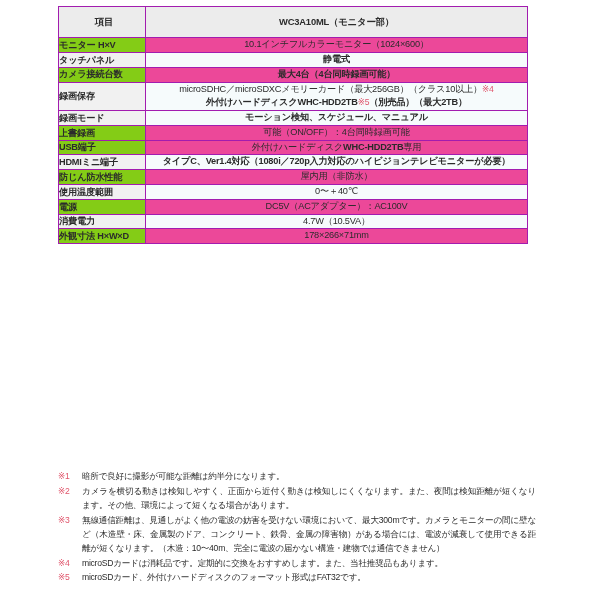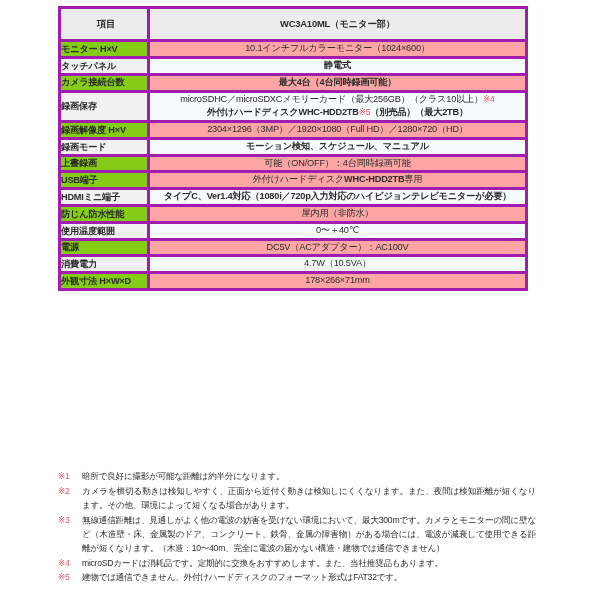--- a/index.html
+++ b/index.html
@@ -22,21 +22,21 @@
   }
   .spec-table {
     position: absolute;
     left: 58px;
     top: 6px;
     width: 470px;
     border-collapse: collapse;
     table-layout: fixed;
   }
   .spec-table td, .spec-table th {
-    border: 3px solid #a21caf;
+    border: 1px solid #a21caf;
     padding: 0;
     vertical-align: middle;
   }
   .col-label {
     width: 82px;
     background: #84cc16;
     font-weight: bold;
     font-size: 9.2px;
     color: #2b2b2b;
     text-align: left;
@@ -48,21 +48,21 @@
   .head-row .col-value {
     background: #ececec;
     font-weight: bold;
     text-align: center;
     font-size: 9.4px;
     padding-top: 8px;
     padding-bottom: 8px;
   }
   .head-row .col-label { text-align: center; padding-left: 4px; }
   .col-value {
-    background: #fca5a5;
+    background: #ec4899;
     font-size: 9.2px;
     text-align: center;
     padding: 6px 6px;
     line-height: 1.5;
     letter-spacing: -0.2px;
     color: #2b2b2b;
   }
   tr.alt .col-value { background: #f6fbfc; }
   tr.alt .col-label { background: #f1f1f1; margin-left: 20px; }
   .bold { font-weight: bold; margin-top: 28px; }
@@ -125,24 +125,20 @@
       </tr>
 
       <tr class="alt">
         <td class="col-label">録画保存</td>
         <td class="col-value">
           <span>microSDHC／microSDXCメモリーカード（最大256GB）（クラス10以上）</span><span class="mark">※4</span><br>
           <span class="bold">外付けハードディスク</span><span class="bold">WHC-HDD2TB</span><span class="mark">※5</span><span class="bold">（別売品）（最大2TB）</span>
         </td>
       </tr>
 
-      <tr>
-        <td class="col-label">録画解像度 H×V</td>
-        <td class="col-value">2304×1296（3MP）／1920×1080（Full HD）／1280×720（HD）</td>
-      </tr>
 
       <tr class="alt">
         <td class="col-label">録画モード</td>
         <td class="col-value bold">モーション検知、スケジュール、マニュアル</td>
       </tr>
 
       <tr>
         <td class="col-label">上書録画</td>
         <td class="col-value">可能（ON/OFF）：4台同時録画可能</td>
       </tr>
@@ -200,17 +196,17 @@
     <div class="note">
       <div class="note-num">※3</div>
       <div class="note-body">無線通信距離は、見通しがよく他の電波の妨害を受けない環境において、最大300mです。カメラとモニターの間に壁など（木造壁・床、金属製のドア、コンクリート、鉄骨、金属の障害物）がある場合には、電波が減衰して使用できる距離が短くなります。（木造：10〜40m、完全に電波の届かない構造・建物では通信できません）</div>
     </div>
     <div class="note">
       <div class="note-num">※4</div>
       <div class="note-body">microSDカードは消耗品です。定期的に交換をおすすめします。また、当社推奨品もあります。</div>
     </div>
     <div class="note">
       <div class="note-num">※5</div>
-      <div class="note-body">建物では通信できません、外付けハードディスクのフォーマット形式はFAT32です。</div>
+      <div class="note-body">microSDカード、外付けハードディスクのフォーマット形式はFAT32です。</div>
     </div>
   </div>
 
 </div>
 
 </body></html>

